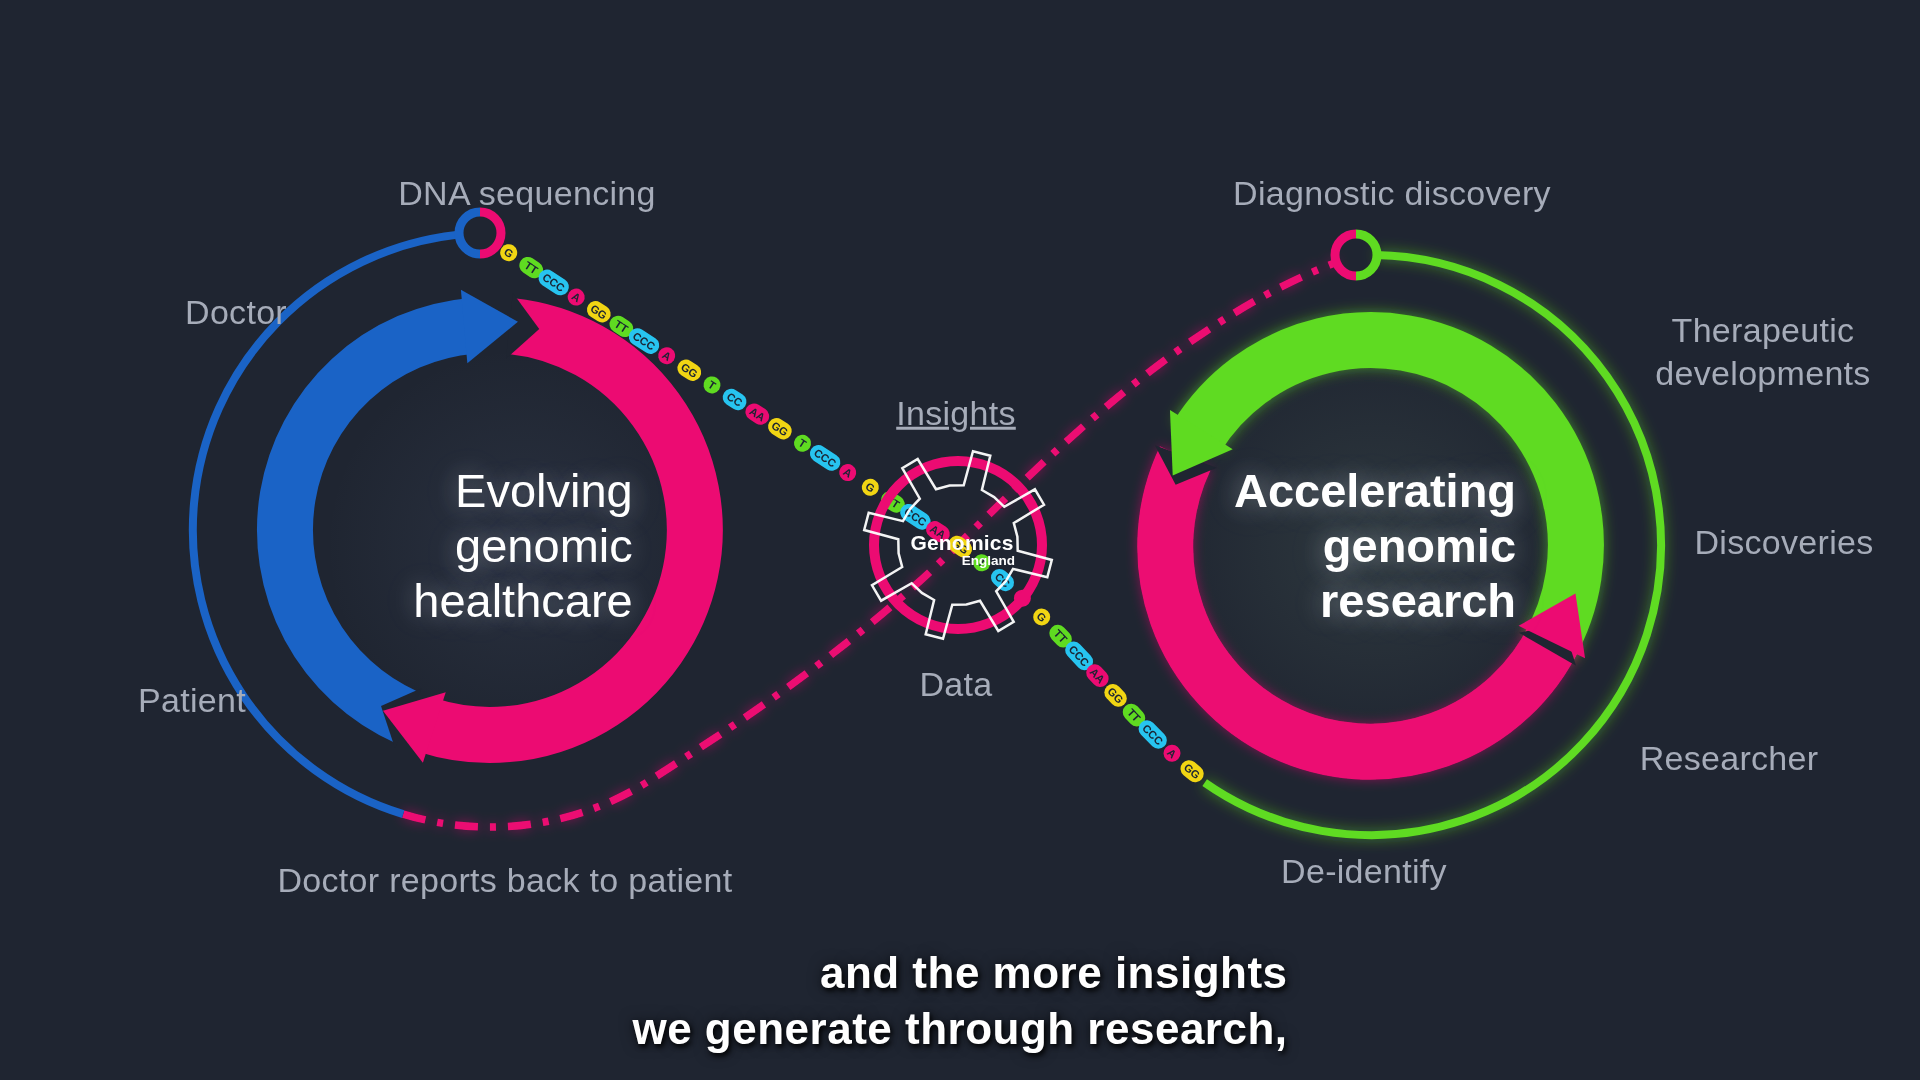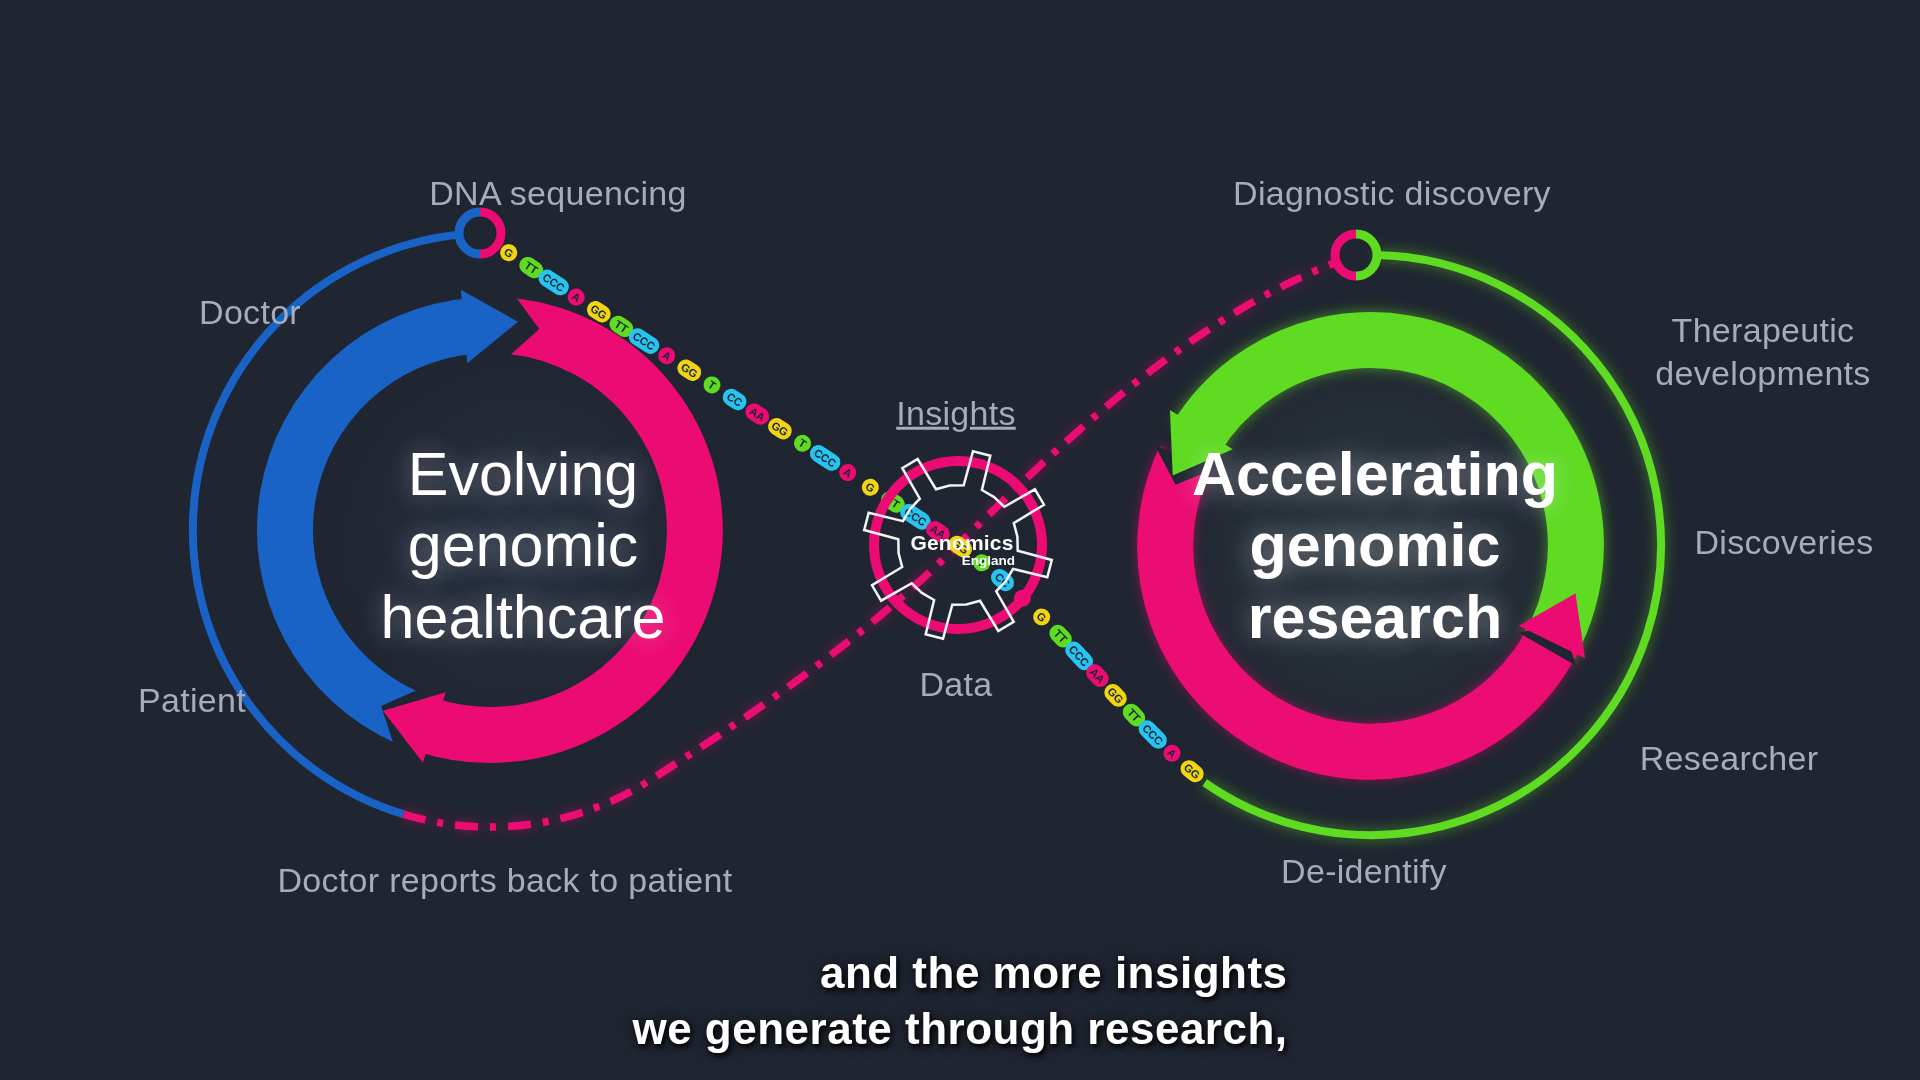--- a/index.html
+++ b/index.html
@@ -1,22 +1,22 @@
 <!DOCTYPE html>
 <html><head>
 <meta charset="utf-8">
 <style>
   html,body{margin:0;padding:0;background:#10141d;}
   .stage{position:relative;width:1920px;height:1080px;background:#1F2531;overflow:hidden;
          font-family:"Liberation Sans", sans-serif;}
   .stage svg{position:absolute;left:0;top:0;width:1920px;height:1080px;}
   .lbl{position:absolute;transform:translate(-50%,-50%);color:#A6ACB9;font-size:34px;
        white-space:pre-line;text-align:center;letter-spacing:.3px;line-height:1.25;}
-  .title{position:absolute;transform:translate(-50%,-50%);color:#FFFFFF;font-size:61px;
-       white-space:pre-line;text-align:center;line-height:1.17;font-weight:400;
+  .title{position:absolute;transform:translate(-50%,-50%);color:#FFFFFF;font-size:47px;
+       white-space:pre-line;text-align:right;line-height:1.17;font-weight:400;
        text-shadow:0 0 24px rgba(255,255,255,.32),0 0 46px rgba(205,225,255,.16);}
   .halo{position:absolute;transform:translate(-50%,-50%);border-radius:50%;}
   .halo-left{left:523px;top:545px;width:430px;height:430px;
        background:radial-gradient(circle, rgba(150,170,210,.09) 0%, rgba(150,170,210,0) 65%);}
   .halo-right{left:1375px;top:545px;width:470px;height:470px;
        background:radial-gradient(circle, rgba(180,230,180,.10) 0%, rgba(180,230,180,0) 65%);}
   .logo{position:absolute;left:958px;top:549px;transform:translate(-50%,-50%);color:#fff;width:118px;padding-left:8px;}
   .logo .l1{font-size:21px;font-weight:600;letter-spacing:.2px;text-align:center;}
   .logo .l2{font-size:13.5px;font-weight:700;text-align:right;margin-top:-2px;padding-right:6px;}
   .caption{position:absolute;left:960px;top:1001px;transform:translate(-50%,-50%);
@@ -200,22 +200,22 @@
     <path d="M 1185.2 458.4 A 205 205 0 0 0 1555.3 634.9" fill="none" stroke-width="56" filter="url(#glowPink)" stroke="#EC0B72"></path>
     <polygon points="-2,-33 -2,33 28,0" transform="translate(1548.5,647.5) rotate(-60)" fill="#1F2531"></polygon>
     <polygon points="-2,-33 -2,33 28,0" transform="translate(1185.2,458.4) rotate(110)" fill="#1F2531"></polygon>
     <polygon points="-8,-37 -8,37 46,0" transform="translate(1197.1,436.4) rotate(122)" fill="#5FDB21"></polygon>
     <polygon points="-8,-37 -8,37 46,0" transform="translate(1555.3,634.9) rotate(-64)" fill="#EC0B72"></polygon>
 
     <circle cx="958" cy="545" r="84" fill="none" stroke-width="10" stroke="#EC0B72"></circle>
     <path id="gearPath" fill="none" stroke="#FFFFFF" stroke-width="2.5" stroke-linejoin="miter" opacity="0.95" d="M1017.4 536.6 L1017.7 550.7 L1051.8 560.0 L1047.3 577.3 L1013.0 568.9 L1005.9 581.1 L996.2 591.3 L1013.7 621.9 L998.3 631.0 L980.0 600.8 L966.4 604.4 L952.3 604.7 L943.0 638.8 L925.7 634.3 L934.1 600.0 L921.9 592.9 L911.7 583.2 L881.1 600.7 L872.0 585.3 L902.2 567.0 L898.6 553.4 L898.3 539.3 L864.2 530.0 L868.7 512.7 L903.0 521.1 L910.1 508.9 L919.8 498.7 L902.3 468.1 L917.7 459.0 L936.0 489.2 L949.6 485.6 L963.7 485.3 L973.0 451.2 L990.3 455.7 L981.9 490.0 L994.1 497.1 L1004.3 506.8 L1034.9 489.3 L1044.0 504.7 L1013.8 523.0 Z"></path>
   </svg>
 
-  <div class="lbl" style="left:558px;top:193px;">DNA sequencing</div>
-  <div class="lbl" style="left:250px;top:312px;">Doctor</div>
+  <div class="lbl" style="left:527px;top:193px;">DNA sequencing</div>
+  <div class="lbl" style="left:236px;top:312px;">Doctor</div>
   <div class="lbl" style="left:192px;top:700px;">Patient</div>
   <div class="lbl" style="left:505px;top:880px;">Doctor reports back to patient</div>
 
   <div class="lbl" style="left:956px;top:413px;text-decoration:underline;">Insights</div>
   <div class="lbl" style="left:956px;top:684px;">Data</div>
 
   <div class="lbl" style="left:1763px;top:351px;">Therapeutic
 developments</div>
   <div class="lbl" style="left:1392px;top:193px;">Diagnostic discovery</div>
   <div class="lbl" style="left:1784px;top:542px;">Discoveries</div>

